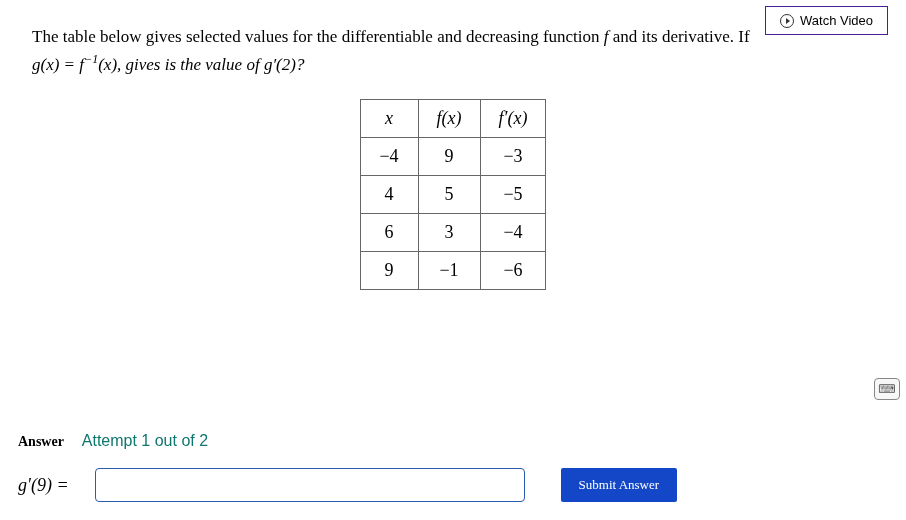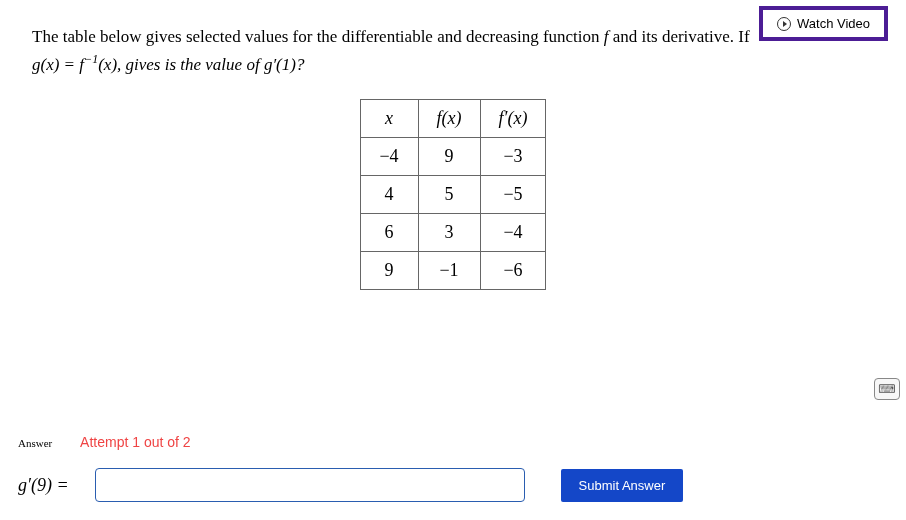--- a/index.html
+++ b/index.html
@@ -14,21 +14,21 @@
   }
   .top-buttons {
     position: absolute;
     top: 6px;
     right: 18px;
     display: flex;
     gap: 12px;
     font-family: Arial, sans-serif;
   }
   .btn-outline {
-    border: 4px solid #4c1d95;
+    border: 1px solid #4c1d95;
     background: #fff;
     padding: 6px 14px;
     font-size: 13px;
     display: flex;
     align-items: center;
     gap: 6px;
     cursor: pointer;
   }
   .play-circle {
     width: 14px;
@@ -78,22 +78,22 @@
     position: absolute;
     bottom: 18px;
     left: 18px;
     right: 18px;
   }
   .answer-header {
     font-family: Arial, sans-serif;
     font-size: 14px;
     margin-bottom: 18px;
   }
-  .answer-header .bold { font-weight: normal; font-family: Georgia, serif; font-size: 11px; }
-  .attempt { color: #ef4444; font-size: 14px; margin-left: 24px; }
+  .answer-header .bold { font-weight: bold; font-family: Georgia, serif; font-size: 14px; }
+  .attempt { color: #0f766e; font-size: 16px; margin-left: 14px; }
   .answer-row {
     display: flex;
     align-items: center;
     gap: 26px;
   }
   .answer-label {
     font-family: 'Times New Roman', serif;
     font-style: italic;
     font-size: 18px;
     white-space: nowrap;
@@ -106,21 +106,21 @@
     padding: 4px 8px;
     font-size: 15px;
     outline: none;
   }
   .submit-btn {
     background: #1447c8;
     color: #fff;
     border: none;
     padding: 9px 18px;
     font-size: 13px;
-    font-family: Liberation Sans, sans-serif;
+    font-family: Liberation Serif, serif;
     border-radius: 2px;
     cursor: pointer;
     margin-left: 10px;
   }
   .side-icon {
     position: absolute;
     right: 6px;
     bottom: 120px;
     width: 26px;
     height: 22px;
@@ -142,21 +142,21 @@
   <button class="btn-outline">
     <span class="play-circle">
         <span class="play-tri"></span>
       </span>
     <span>Watch Video</span>
   </button>
 </div>
 
 <div class="question">
   <span>The table below gives selected values for the differentiable and decreasing function </span><span class="math-i">f</span><span> and its derivative. If </span><br>
-  <span class="math-i">g(x) = f</span><sup class="math-i" style="font-size:12px;">−1</sup><span class="math-i">(x), gives is the value of </span><span class="math-i">g′(1)?</span>
+  <span class="math-i">g(x) = f</span><sup class="math-i" style="font-size:12px;">−1</sup><span class="math-i">(x), gives is the value of </span><span class="math-i">g′(2)?</span>
 </div>
 
 <div class="table-wrap">
   <table class="data">
     <tbody>
         <tr>
       <th>x</th>
       <th>f(x)</th>
       <th>f′(x)</th>
     </tr>

